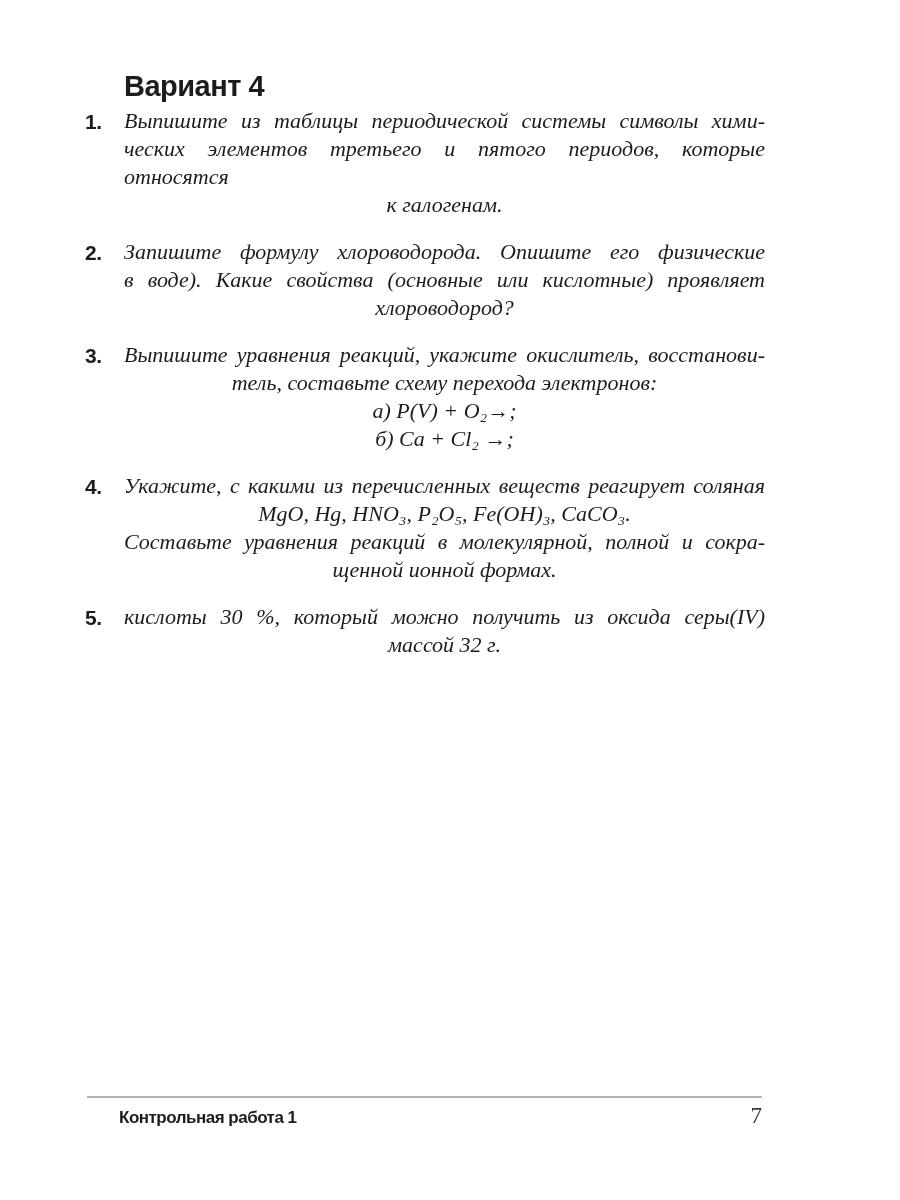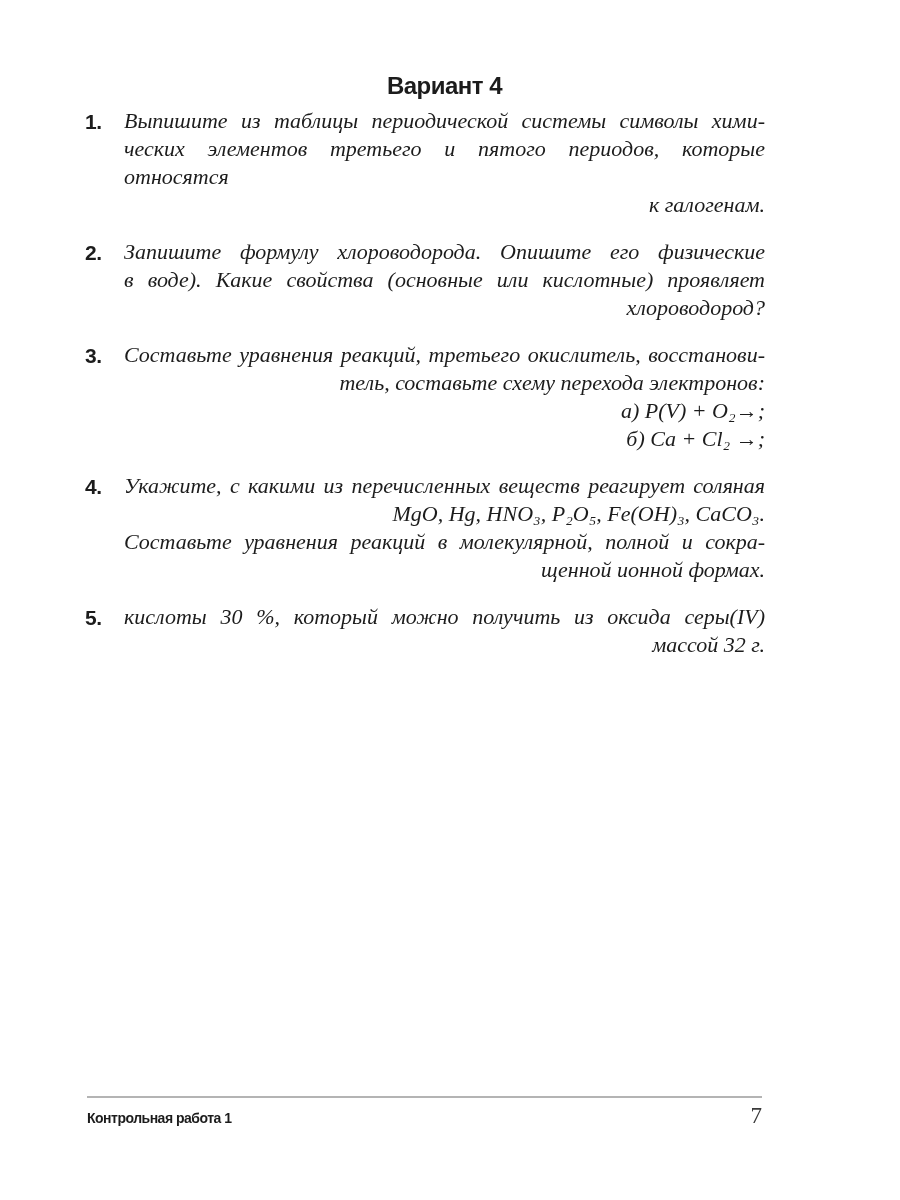--- a/index.html
+++ b/index.html
@@ -23,24 +23,23 @@
     background:var(--bg-color);
   }
   .content{
     position:absolute;
     left:85px;top:0;
     width:680px;
   }
   .title{
     padding-top:72px;
     padding-left:39px;
-    text-align:center;
     font-family:"Liberation Sans","DejaVu Sans",sans-serif;
     font-weight:bold;
-    font-size:24px;
+    font-size:29px;
     line-height:28px;
     letter-spacing:-0.5px;
     margin-bottom:7px;
   }
   .questions{list-style:none;}
   .question{
     display:flex;
     align-items:flex-start;
     margin-bottom:19px;
   }
@@ -53,21 +52,21 @@
     letter-spacing:-0.5px;
     padding-top:1px;
   }
   .q-body{
     flex:1;
     font-size:22px;
     line-height:28px;
     font-style:italic;
   }
   .q-line{
-    text-align:right;
+    text-align:center;
   }
   .q-line.fill{
     text-align:justify;
     text-align-last:justify;
   }
   .footer{
     position:absolute;
     left:87px;
     width:675px;
     top:1096px;
@@ -78,23 +77,24 @@
   }
   .footer-row{
     margin-top:6px;
     display:flex;
     justify-content:space-between;
     align-items:baseline;
   }
   .footer-label{
     font-family:"Liberation Sans","DejaVu Sans",sans-serif;
     font-weight:bold;
-    font-size:14px;
+    font-size:17px;
     letter-spacing:-0.5px;
     line-height:22px;
+    margin-left:32px;
   }
   .footer-page{
     font-family:"Liberation Serif","DejaVu Serif",serif;
     font-size:23px;
     line-height:24px;
     color:var(--muted-color);
   }
 </style>
 </head>
 <body>
@@ -115,21 +115,21 @@
           <span class="q-num">2.</span>
           <div class="q-body">
             <div class="q-line fill">Запишите формулу хлороводорода. Опишите его физические</div>
             <div class="q-line fill">в воде). Какие свойства (основные или кислотные) проявляет</div>
             <div class="q-line">хлороводород?</div>
           </div>
         </div>
         <div class="question">
           <span class="q-num">3.</span>
           <div class="q-body">
-            <div class="q-line fill">Составьте уравнения реакций, третьего окислитель, восстанови-</div>
+            <div class="q-line fill">Выпишите уравнения реакций, укажите окислитель, восстанови-</div>
             <div class="q-line">тель, составьте схему перехода электронов:</div>
             <div class="q-line">а) P(V) + O₂→;</div>
             <div class="q-line">б) Ca + Cl₂ →;</div>
           </div>
         </div>
         <div class="question">
           <span class="q-num">4.</span>
           <div class="q-body">
             <div class="q-line fill">Укажите, с какими из перечисленных веществ реагирует соляная</div>
             <div class="q-line">MgO, Hg, HNO₃, P₂O₅, Fe(OH)₃, CaCO₃.</div>

